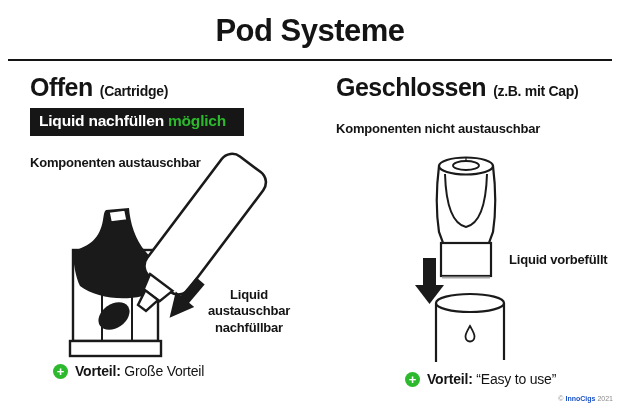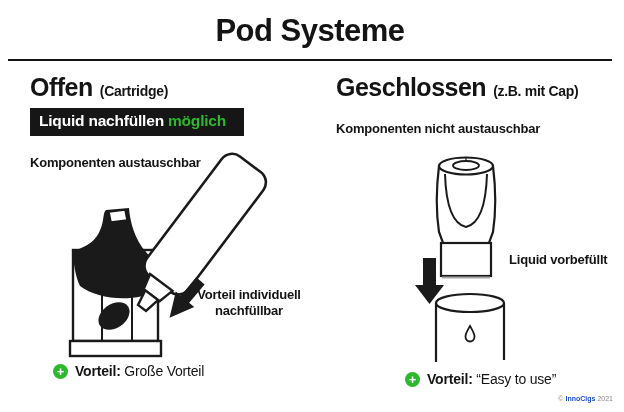--- a/index.html
+++ b/index.html
@@ -120,21 +120,21 @@
     <g>
       <line x1="36" y1="153" x2="36" y2="212" stroke="#1a1a1a" stroke-width="2.2"></line>
       <line x1="104" y1="153" x2="104" y2="210" stroke="#1a1a1a" stroke-width="2.2"></line>
       <ellipse cx="70" cy="153" rx="34" ry="9" fill="#fff" stroke="#1a1a1a" stroke-width="2.2"></ellipse>
       <path d="M70,176 C67.5,180.5 65.5,183.5 65.5,186.5 C65.5,189.5 67.5,191.5 70,191.5
                C72.5,191.5 74.5,189.5 74.5,186.5 C74.5,183.5 72.5,180.5 70,176 Z" fill="#fff" stroke="#1a1a1a" stroke-width="1.8"></path>
     </g>
   </svg>
 
   <div class="annotation annotation-left">
-    <div>Vorteil individuell</div>
+    <div>Liquid austauschbar</div>
     <div>nachfüllbar</div>
   </div>
   <div class="annotation annotation-right">Liquid vorbefüllt</div>
 
   <div class="advantage advantage-left">
     <span class="plus-circle">+</span>
     <span class="text"><b>Vorteil:</b>&nbsp;<span>Große Vorteil</span></span>
   </div>
   <div class="advantage advantage-right">
     <span class="plus-circle">+</span>

